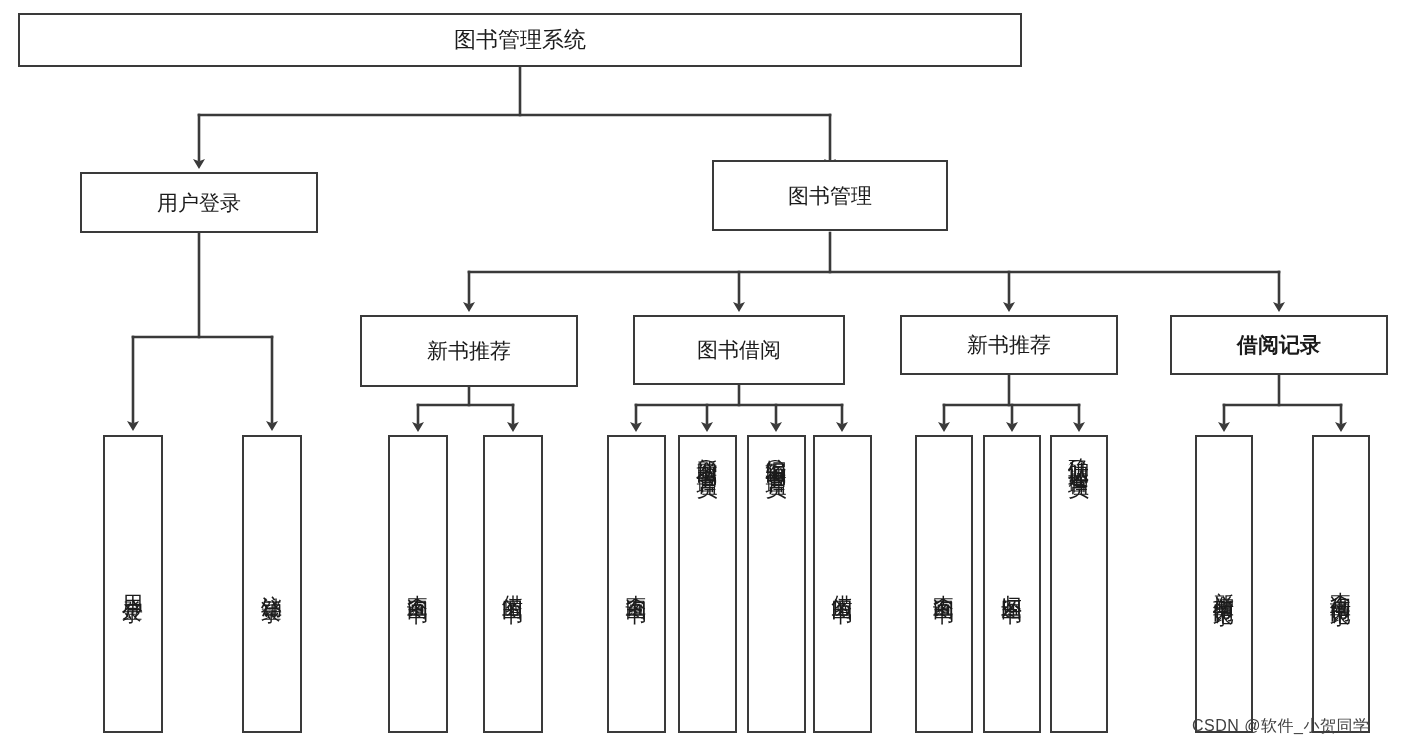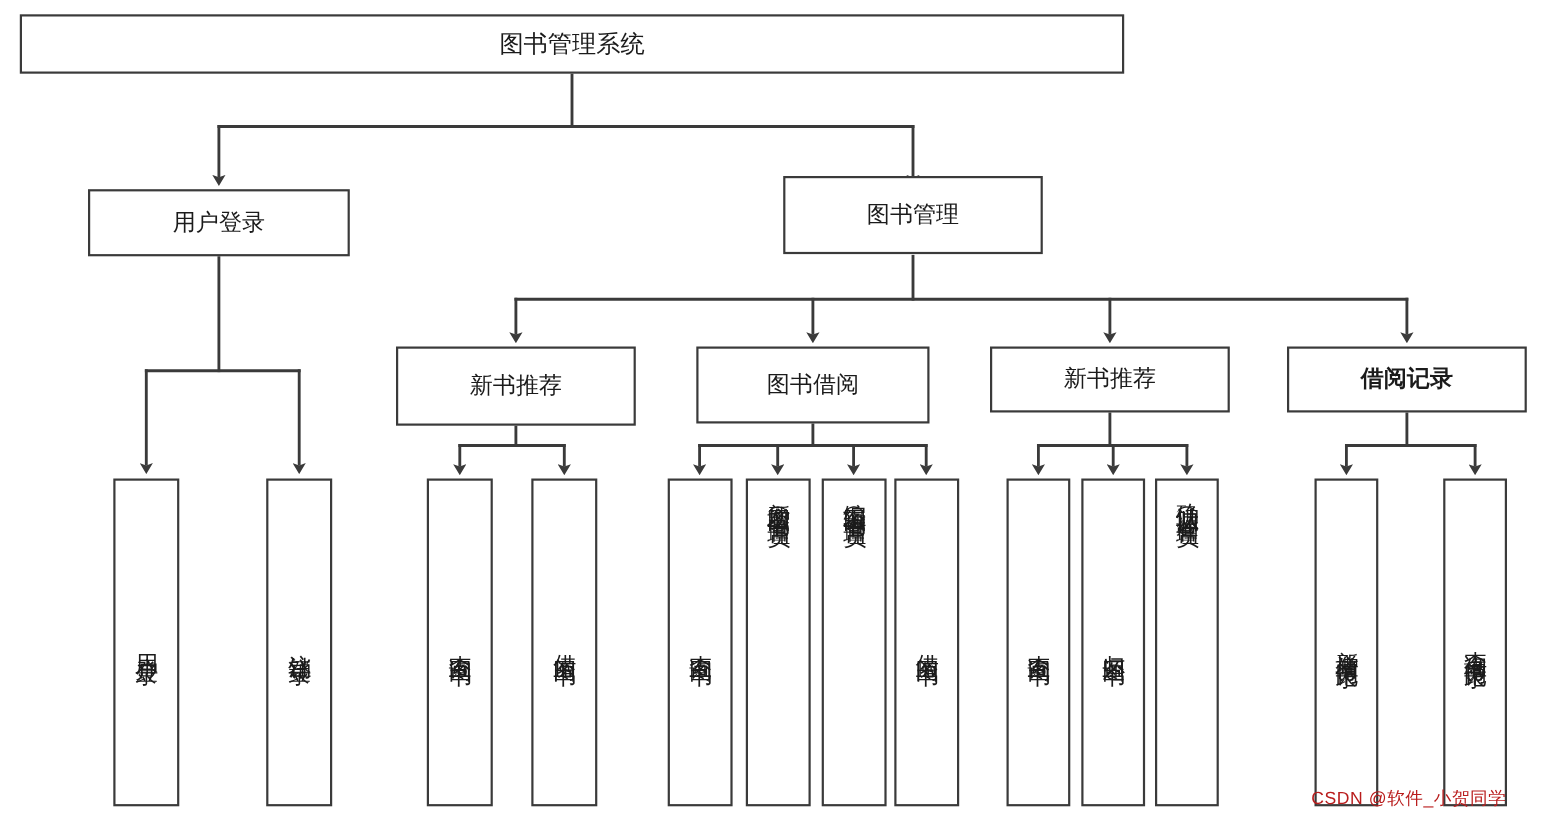--- a/index.html
+++ b/index.html
@@ -183,15 +183,15 @@
   <div class="node vert" style="left: 1050px; top: 435px; width: 58px; height: 298px;">
     <span class="label">确认归还（管理员）</span>
   </div>
   <div class="node vert centered" style="left: 1195px; top: 435px; width: 58px; height: 298px;">
     <span class="label">新增借阅记录</span>
   </div>
   <div class="node vert centered" style="left: 1312px; top: 435px; width: 58px; height: 298px;">
     <span class="label">查询借阅记录</span>
   </div>
 
-  <div class="watermark" style="left: 1192px; top: 716px; color: #b91c1c;">CSDN @软件_小贺同学</div>
+  <div class="watermark" style="left: 1192px; top: 716px; color: #404040;">CSDN @软件_小贺同学</div>
 
 </div>
 
 </body></html>

